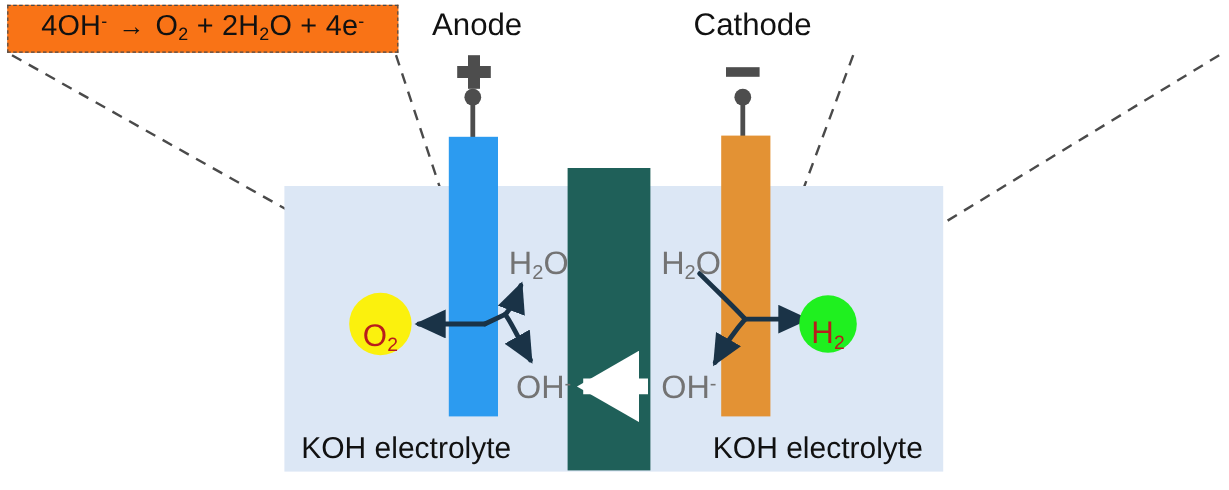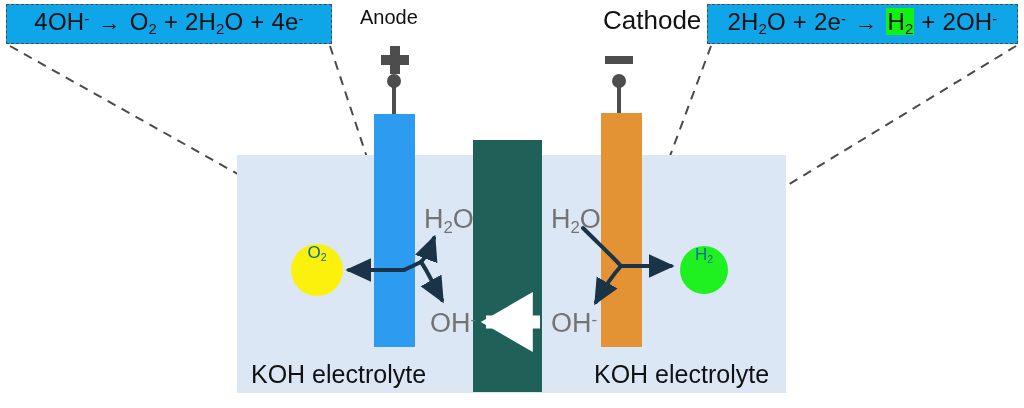--- a/index.html
+++ b/index.html
@@ -22,21 +22,21 @@
     position: absolute;
     left: 0;
     top: 0;
     width: 1024px;
     height: 408px;
   }
   .eq-box {
     position: absolute;
     box-sizing: border-box;
     border: 1.6px dashed #4a4a4a;
-    background: #0ea5e9;
+    background: #f97316;
     display: flex;
     align-items: center;
     justify-content: center;
     white-space: nowrap;
   }
   #eq-anode-box {
     left: 6px;
     top: 4px;
     width: 326px;
     height: 40px;
@@ -72,24 +72,24 @@
   }
   .lbl {
     position: absolute;
     color: #111111;
     white-space: nowrap;
     line-height: 1;
   }
   #lbl-anode {
     left: 360px;
     top: 7px;
-    font-size: 20px;
+    font-size: 26px;
   }
   #lbl-cathode {
-    left: 603px;
+    left: 578px;
     top: 7px;
     font-size: 26px;
   }
   #lbl-separator {
     left: 452px;
     top: 90px;
     font-size: 26px;
   }
   #lbl-koh-left {
     left: 251px;
@@ -117,39 +117,39 @@
     vertical-align: 0.42em;
   }
   #sp-h2o-left  { left: 424px; top: 206px; }
   #sp-oh-left   { left: 430px; top: 310px; }
   #sp-h2o-right { left: 551px; top: 206px; }
   #sp-oh-right  { left: 551px; top: 310px; }
   .bubble {
     position: absolute;
     border-radius: 50%;
     display: flex;
-    align-items: flex-start;
+    align-items: flex-end;
     justify-content: center;
-    font-size: 17px;
-    color: #0369a1;
+    font-size: 26px;
+    color: #b91c1c;
     line-height: 1;
   }
   .bubble sub {
     font-size: 0.62em;
     vertical-align: -0.28em;
   }
   #bub-o2 {
     left: 291px;
     top: 244px;
     width: 52px;
     height: 52px;
     background: #fbf10d;
   }
   #bub-h2 {
-    left: 680px;
+    left: 666px;
     top: 246px;
     width: 48px;
     height: 48px;
     background: #1ff01f;
   }
   .term-sign {
     position: absolute;
     color: #4d4d4d;
   }
   #sign-plus {
@@ -240,29 +240,20 @@
   <div class="eq-box" id="eq-anode-box">
     <span class="eq-text">
       <span>4OH</span><sup>-</sup><span class="eq-arrow">→</span><span>O</span><sub>2</sub>
       <span>+</span>
       <span>2H</span><sub>2</sub><span>O</span>
       <span>+</span>
       <span>4e</span><sup>-</sup>
     </span>
   </div>
 
-  <div class="eq-box" id="eq-cathode-box">
-    <span class="eq-text">
-      <span>2H</span><sub>2</sub><span>O</span>
-      <span>+</span>
-      <span>2e</span><sup>-</sup><span class="eq-arrow">→</span><span class="hl-green"><span>H</span><sub>2</sub></span>
-      <span>+</span>
-      <span>2OH</span><sup>-</sup>
-    </span>
-  </div>
 
   <div class="lbl" id="lbl-anode">Anode</div>
   <div class="lbl" id="lbl-cathode">Cathode</div>
   <div class="lbl" id="lbl-koh-left">KOH electrolyte</div>
   <div class="lbl" id="lbl-koh-right">KOH electrolyte</div>
 
   <div class="term-sign" id="sign-plus"></div>
   <div class="term-sign" id="sign-minus"></div>
 
   <div class="species" id="sp-h2o-left">

